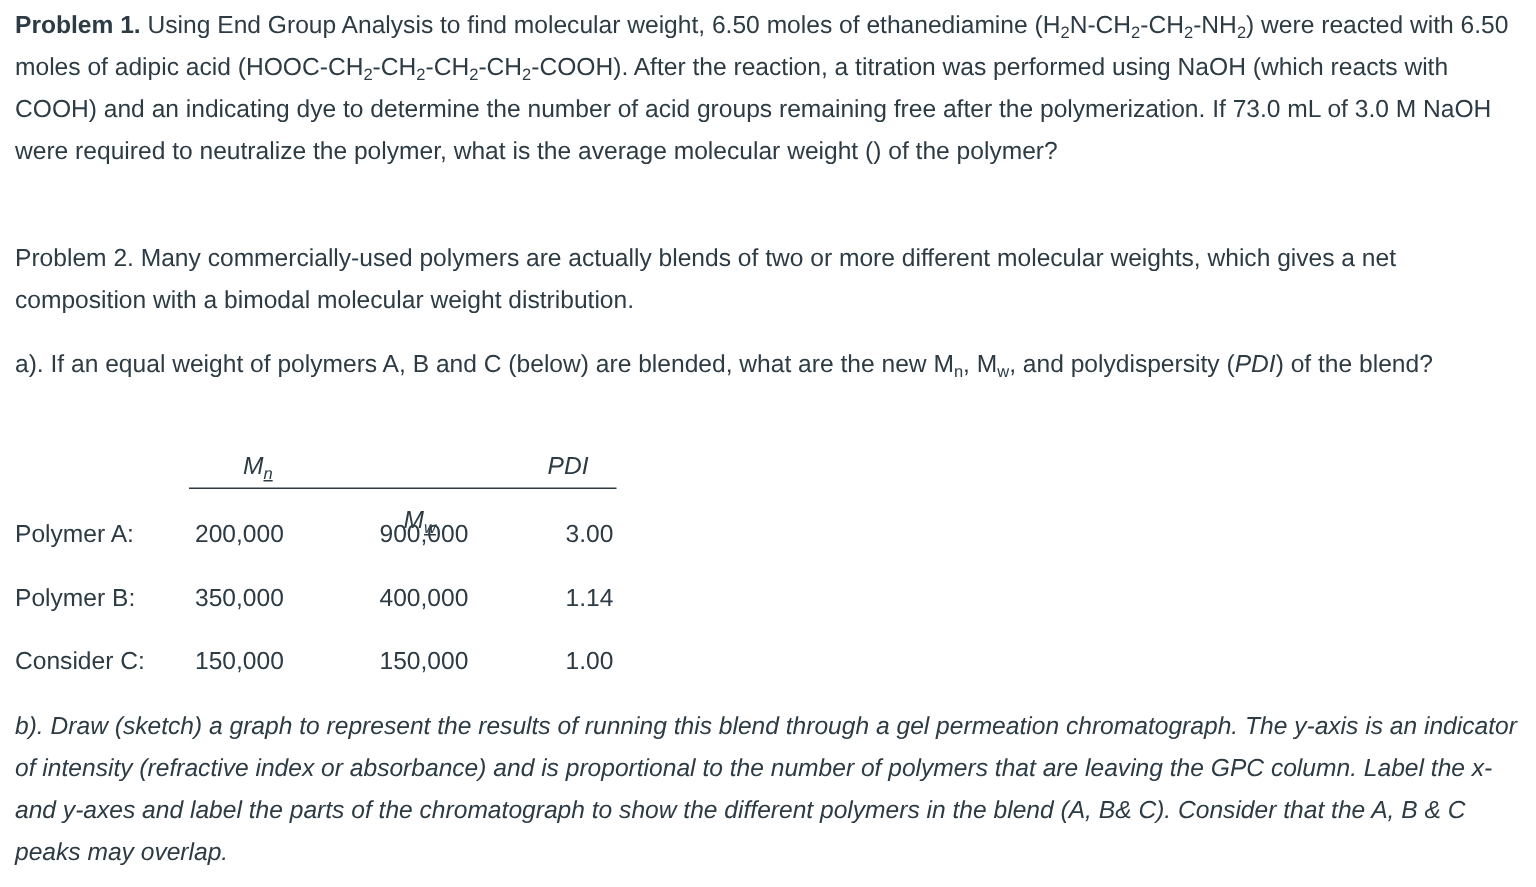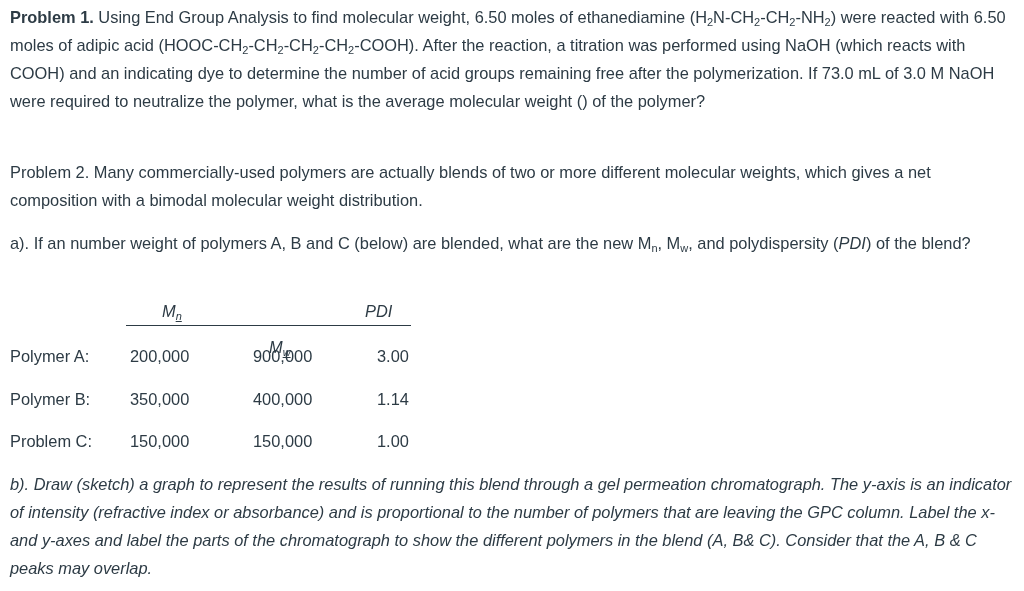--- a/index.html
+++ b/index.html
@@ -74,21 +74,21 @@
   </style>
 </head>
 <body>
 
 <div class="page">
 
   <p class="p1"><span class="b">Problem 1.</span><span> Using End Group Analysis to find molecular weight, 6.50 moles of ethanediamine (H</span><sub>2</sub><span>N-CH</span><sub>2</sub><span>-CH</span><sub>2</sub><span>-NH</span><sub>2</sub><span>) were reacted with 6.50 moles of adipic acid (HOOC-CH</span><sub>2</sub><span>-CH</span><sub>2</sub><span>-CH</span><sub>2</sub><span>-CH</span><sub>2</sub><span>-COOH). After the reaction, a titration was performed using NaOH (which reacts with COOH) and an indicating dye to determine the number of acid groups remaining free after the polymerization. If 73.0 mL of 3.0 M NaOH were required to neutralize the polymer, what is the average molecular weight () of the polymer?</span></p>
 
   <p class="p2">Problem 2. Many commercially-used polymers are actually blends of two or more different molecular weights, which gives a net composition with a bimodal molecular weight distribution.</p>
 
-  <p class="pa"><span>a). If an number weight of polymers A, B and C (below) are blended, what are the new M</span><sub>n</sub><span>, M</span><sub>w</sub><span>, and polydispersity (</span><span class="it">PDI</span><span>) of the blend?</span></p>
+  <p class="pa"><span>a). If an equal weight of polymers A, B and C (below) are blended, what are the new M</span><sub>n</sub><span>, M</span><sub>w</sub><span>, and polydispersity (</span><span class="it">PDI</span><span>) of the blend?</span></p>
 
   <div class="table-header">
     <span class="th th-mn"><span>M</span><sub>n</sub></span>
     <span class="th th-mw"><span>M</span><sub>w</sub></span>
     <span class="th th-pdi">PDI</span>
   </div>
 
   <div class="row row-a">
     <span class="cell c-label">Polymer A:</span>
     <span class="cell c-mn">200,000</span>
@@ -97,21 +97,21 @@
   </div>
 
   <div class="row row-b">
     <span class="cell c-label">Polymer B:</span>
     <span class="cell c-mn">350,000</span>
     <span class="cell c-mw">400,000</span>
     <span class="cell c-pdi">1.14</span>
   </div>
 
   <div class="row row-c">
-    <span class="cell c-label">Problem C:</span>
+    <span class="cell c-label">Consider C:</span>
     <span class="cell c-mn">150,000</span>
     <span class="cell c-mw">150,000</span>
     <span class="cell c-pdi">1.00</span>
   </div>
 
   <p class="pb">b). Draw (sketch) a graph to represent the results of running this blend through a gel permeation chromatograph. The y-axis is an indicator of intensity (refractive index or absorbance) and is proportional to the number of polymers that are leaving the GPC column. Label the x-and y-axes and label the parts of the chromatograph to show the different polymers in the blend (A, B&amp; C). Consider that the A, B &amp; C peaks may overlap.</p>
 
 </div>
 
 </body></html>

